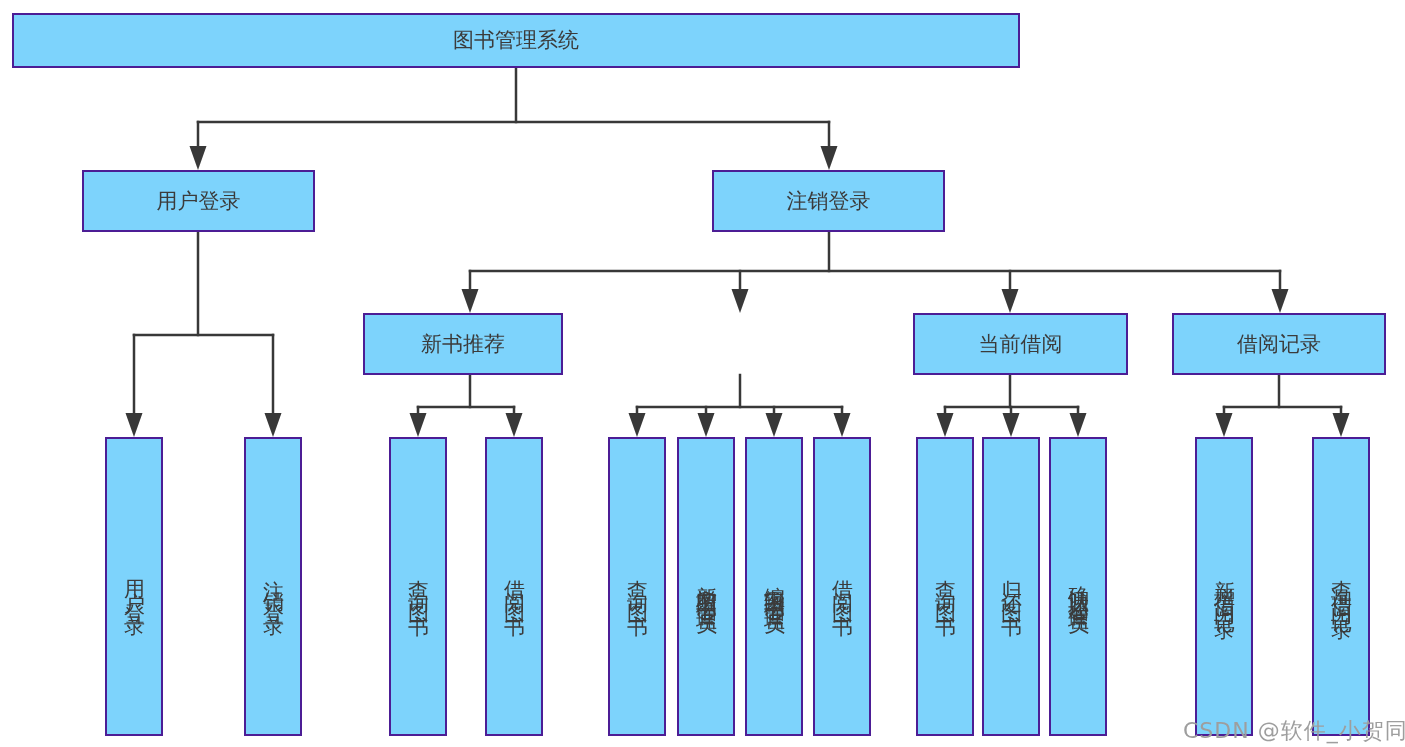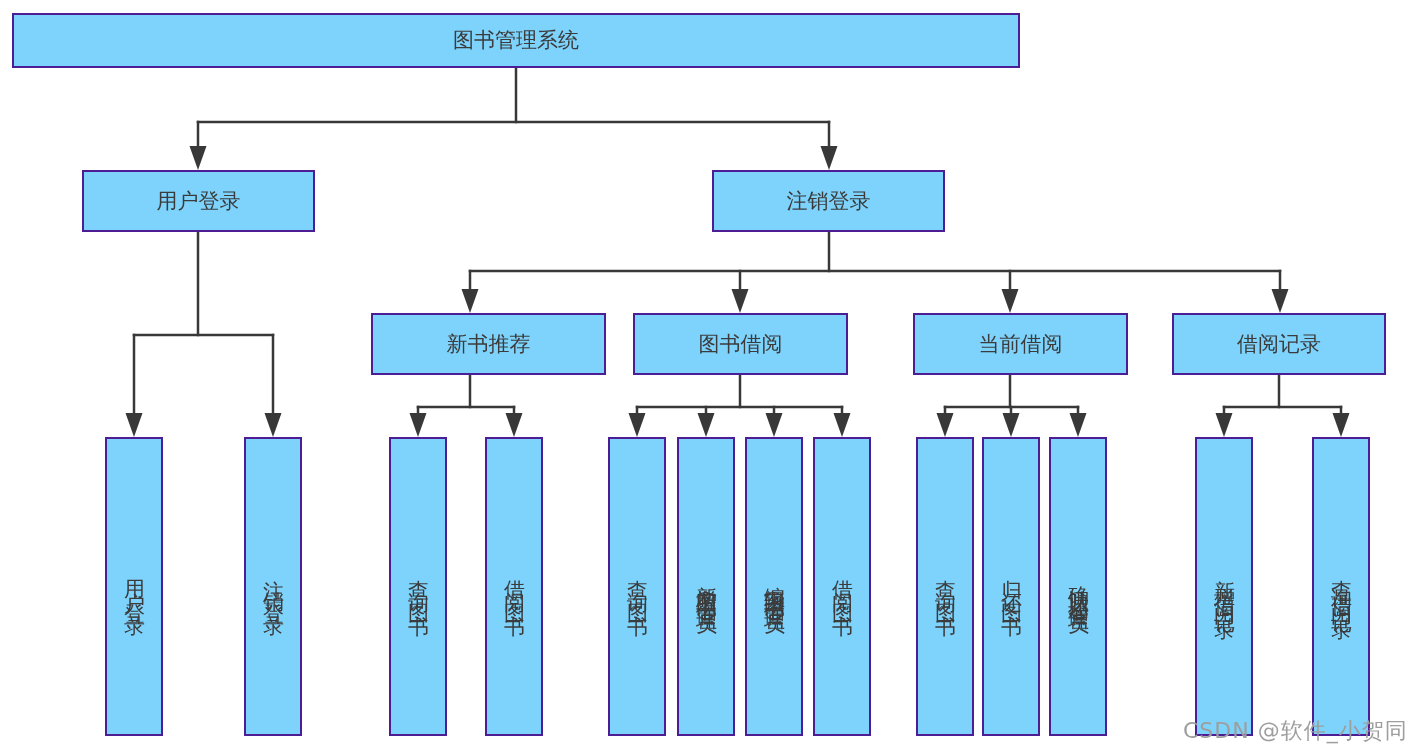--- a/index.html
+++ b/index.html
@@ -21,21 +21,21 @@
     font-size:21px;
     line-height:1;
     white-space:nowrap;
   }
   
   .n-root   { left:12px;  top:13px;  width:1008px; height:55px; }
   
   .n-ulogin { left:82px;  top:170px; width:233px; height:62px; }
   .n-bmgmt  { left:712px; top:170px; width:233px; height:62px; }
   
-  .n-nbr { left:371px;  top:313px; width:235px; height:62px; }
+  .n-nbr { left:363px;  top:313px; width:200px; height:62px; }
   .n-bb  { left:633px;  top:313px; width:215px; height:62px; }
   .n-cb  { left:903px;  top:313px; width:215px; height:62px;margin-left:10px; }
   .n-br  { left:1172px; top:313px; width:214px; height:62px; }
   
   .leaf {
     top:437px; width:58px; height:299px;
     writing-mode:vertical-rl;
     font-size:21px;
   }
   .ls-wide   { letter-spacing:12px; }
@@ -122,21 +122,20 @@
       <line x1="1341" y1="407" x2="1341" y2="421" stroke="#383838" stroke-width="2.5" stroke-linecap="square"></line>
       <polygon points="1332.5,413 1349.5,413 1341,437" fill="#383838"></polygon>
     </svg>
 
   <div class="box n-root">图书管理系统</div>
 
   <div class="box n-ulogin">用户登录</div>
   <div class="box n-bmgmt">注销登录</div>
 
   <div class="box n-nbr">新书推荐</div>
-  <div class="box n-bb">图书借阅</div>
   <div class="box n-cb">当前借阅</div>
   <div class="box n-br">借阅记录</div>
 
   <div class="box leaf lf-1 ls-wide">用户登录</div>
   <div class="box leaf lf-2 ls-wide">注销登录</div>
 
   <div class="box leaf lf-3 ls-wide">查询图书</div>
   <div class="box leaf lf-4 ls-wide">借阅图书</div>
 
   <div class="box leaf lf-5 ls-wide">查询图书</div>

